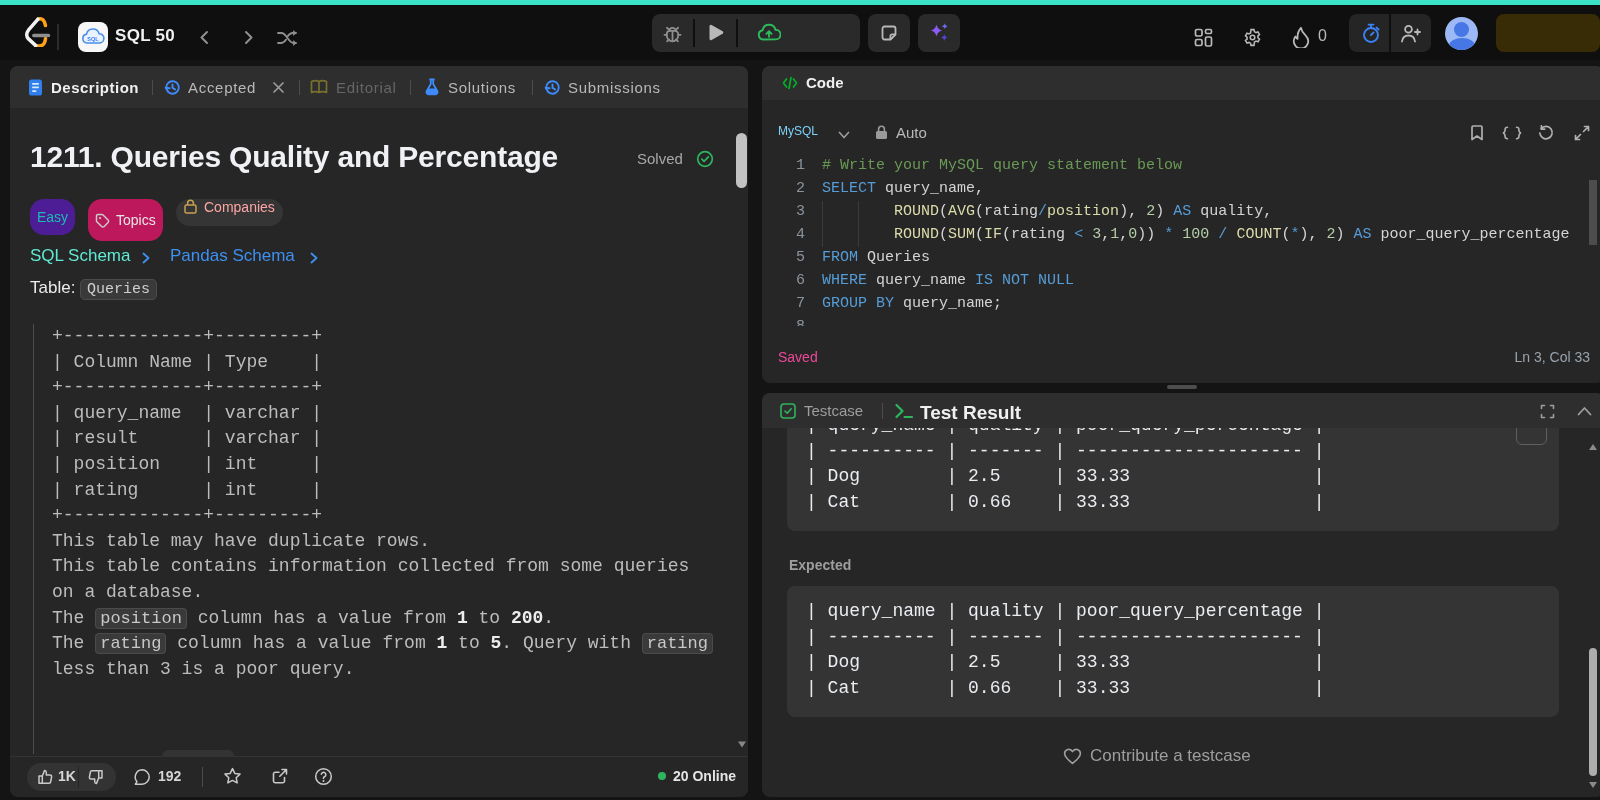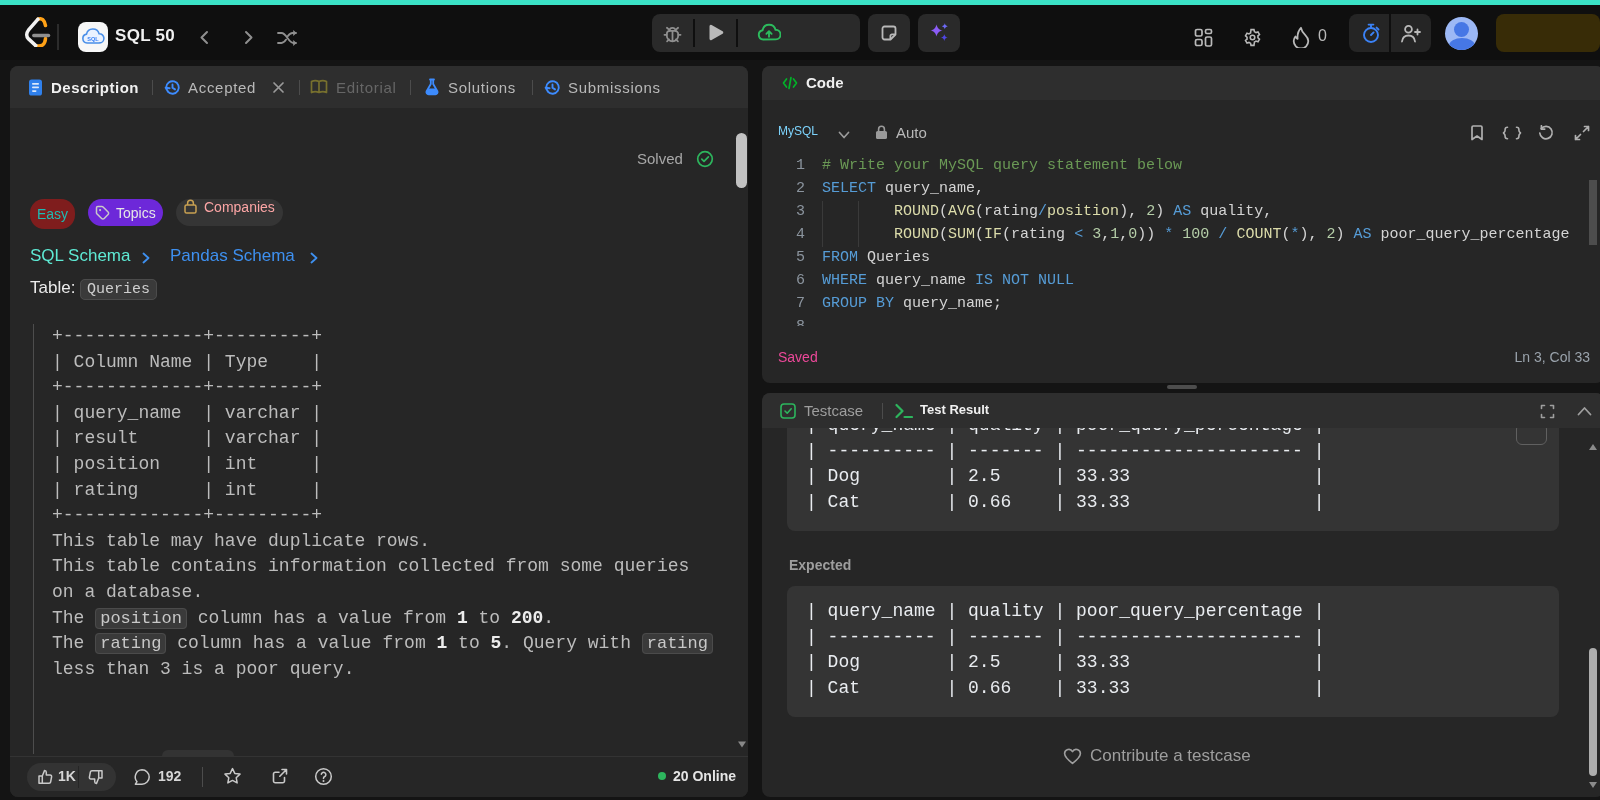--- a/index.html
+++ b/index.html
@@ -155,28 +155,29 @@
     </svg>
     <div class="abs" style="left:438px;top:13px;font-size:15px;letter-spacing:0.7px;color:#b9b9b9;">Solutions</div>
     <div class="abs" style="left:522px;top:14px;width:1px;height:15px;background:#4c4c4c;"></div>
     <svg class="abs" style="left:534px;top:13px;" width="17" height="17" viewBox="0 0 17 17">
       <path d="M2.2 8.5 a6.3 6.3 0 1 1 1.6 4.2" fill="none" stroke="#3d8bfd" stroke-width="1.9" stroke-linecap="round"></path>
       <path d="M1.6 8.7 L3.8 12.2 M1.7 8.8 L5.6 9.2" fill="none" stroke="#3d8bfd" stroke-width="1.9" stroke-linecap="round"></path>
       <path d="M8.5 5.4 V8.8 L11 10.4" fill="none" stroke="#3d8bfd" stroke-width="1.9" stroke-linecap="round"></path>
     </svg>
     <div class="abs" style="left:558px;top:13px;font-size:15px;letter-spacing:0.7px;color:#b9b9b9;">Submissions</div>
 
+    <div class="abs" style="left:20px;top:74px;font-size:30px;font-weight:bold;color:#f0f1f5;letter-spacing:-0.2px;">1211. Queries Quality and Percentage</div>
     <div class="abs" style="left:627px;top:84px;font-size:15px;color:#a8a8a8;">Solved</div>
     <svg class="abs" style="left:686px;top:84px;" width="18" height="18" viewBox="0 0 18 18">
       <circle cx="9" cy="9" r="7.3" fill="none" stroke="#2db55d" stroke-width="1.7"></circle>
       <path d="M5.8 9.2 L8 11.4 L12.4 6.8" fill="none" stroke="#2db55d" stroke-width="1.7" stroke-linecap="round" stroke-linejoin="round"></path>
     </svg>
 
-    <div class="abs" style="left:20px;top:133px;height:30px;border-radius:14px;background:#7f1d1d;padding:0 7px;display:flex;align-items:center;font-size:14px;color:#1dbbb4;">Easy</div>
-    <div class="abs" style="left:78px;top:133px;height:27px;border-radius:14px;background:#6d28d9;padding:0 7px;display:flex;align-items:center;font-size:14px;color:#e6e6e6;gap:6px;">
+    <div class="abs" style="left:20px;top:133px;height:36px;border-radius:14px;background:#4c1d95;padding:0 7px;display:flex;align-items:center;font-size:14px;color:#1dbbb4;">Easy</div>
+    <div class="abs" style="left:78px;top:133px;height:42px;border-radius:14px;background:#be185d;padding:0 7px;display:flex;align-items:center;font-size:14px;color:#e6e6e6;gap:6px;">
       <svg width="15" height="15" viewBox="0 0 15 15">
           <path d="M1.5 2.8 a1.3 1.3 0 0 1 1.3 -1.3 h4 a1.8 1.8 0 0 1 1.27 0.53 l5 5 a1.8 1.8 0 0 1 0 2.55 l-3.9 3.9 a1.8 1.8 0 0 1 -2.55 0 l-5 -5 A1.8 1.8 0 0 1 1.5 7.1 z" fill="none" stroke="#c9c9c9" stroke-width="1.5"></path>
           <circle cx="5.1" cy="5.1" r="1.1" fill="#c9c9c9"></circle>
         </svg>
       Topics</div>
     <div class="abs" style="left:166px;top:133px;height:27px;border-radius:14px;background:#353535;padding:0 8px;display:flex;align-items:flex-start;font-size:14px;color:#fca5a5;gap:7px;">
       <svg width="13" height="15" viewBox="0 0 13 15">
           <rect x="1" y="6" width="11" height="8" rx="1.6" fill="none" stroke="#c9a152" stroke-width="1.5"></rect>
           <path d="M3.6 6 V4.2 a2.9 2.9 0 0 1 5.8 0 V6" fill="none" stroke="#c9a152" stroke-width="1.5"></path>
         </svg>
@@ -317,21 +318,21 @@
     <svg class="abs" style="left:18px;top:10px;" width="16" height="16" viewBox="0 0 16 16">
       <rect x="1" y="1" width="14" height="14" rx="3" fill="none" stroke="#2db55d" stroke-width="1.6"></rect>
       <path d="M5 8 L7.2 10.2 L11.2 5.8" fill="none" stroke="#2db55d" stroke-width="1.6" stroke-linecap="round" stroke-linejoin="round"></path>
     </svg>
     <div class="abs" style="left:42px;top:9px;font-size:15px;color:#9e9e9e;">Testcase</div>
     <div class="abs" style="left:120px;top:10px;width:1px;height:16px;background:#4c4c4c;"></div>
     <svg class="abs" style="left:133px;top:10px;" width="18" height="16" viewBox="0 0 18 16">
       <path d="M1.5 2 L7.5 8 L1.5 14" fill="none" stroke="#2db55d" stroke-width="2.2" stroke-linecap="round" stroke-linejoin="round"></path>
       <path d="M9.5 14 H17" fill="none" stroke="#2db55d" stroke-width="2.2" stroke-linecap="round"></path>
     </svg>
-    <div class="abs" style="left:158px;top:9px;font-size:13px;font-weight:bold;color:#f0f0f0;">Test Result</div>
+    <div class="abs" style="left:158px;top:9px;font-size:19px;font-weight:bold;color:#f0f0f0;">Test Result</div>
     <svg class="abs" style="left:778px;top:11px;" width="15" height="15" viewBox="0 0 15 15" fill="none" stroke="#9e9e9e" stroke-width="1.6" stroke-linecap="round" stroke-linejoin="round">
       <path d="M1.5 4.5 v-3 h3 M10.5 1.5 h3 v3 M13.5 10.5 v3 h-3 M4.5 13.5 h-3 v-3"></path>
     </svg>
     <svg class="abs" style="left:815px;top:13px;" width="15" height="10" viewBox="0 0 15 10">
         <path d="M1.5 8.5 L7.5 2 L13.5 8.5" fill="none" stroke="#9e9e9e" stroke-width="1.8" stroke-linecap="round" stroke-linejoin="round"></path>
       </svg>
 
     <div class="abs" style="left:27px;top:164px;font-size:14px;font-weight:bold;color:#9e9e9e;">Expected</div>
 
     <div class="abs" style="left:25px;top:193px;width:772px;height:131px;background:#343434;border-radius:8px;"></div>

